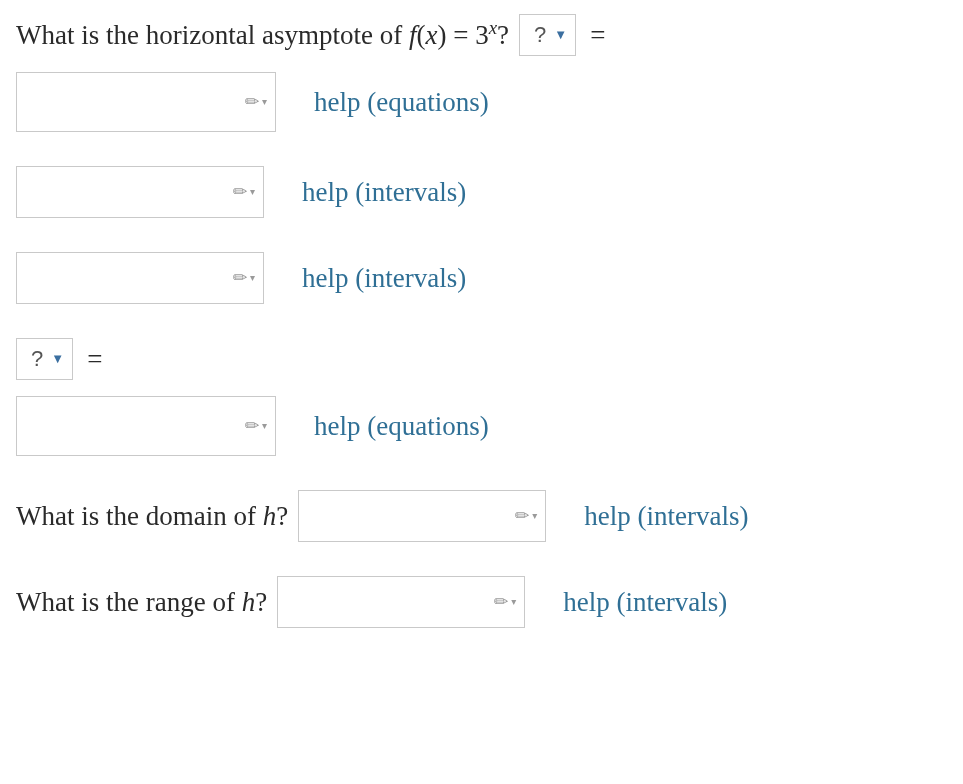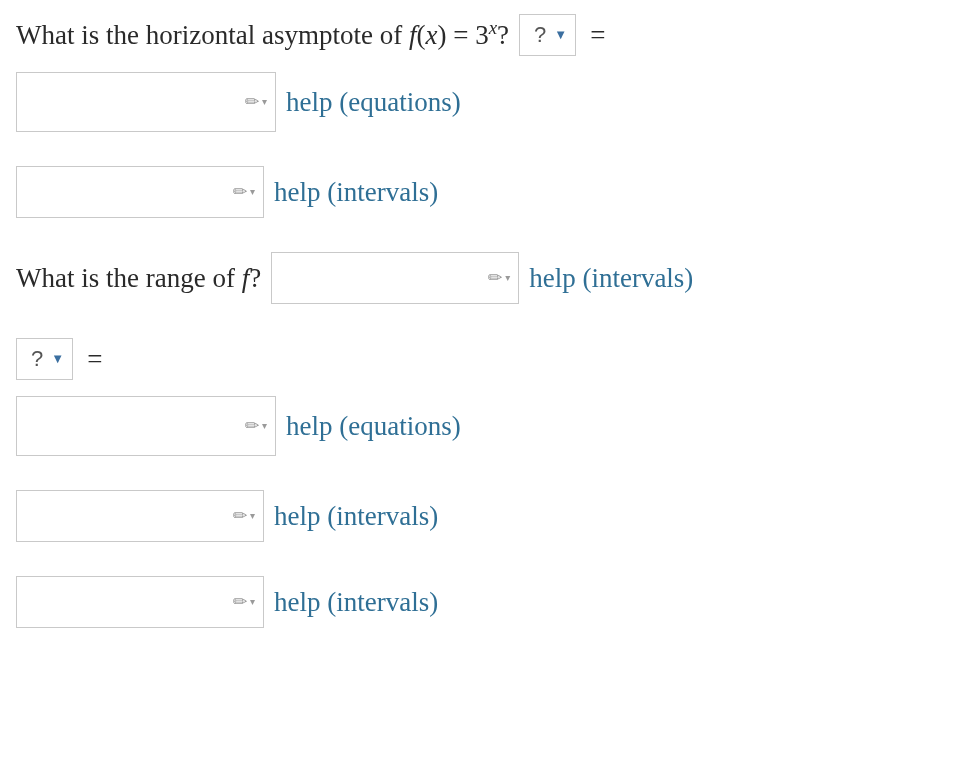--- a/index.html
+++ b/index.html
@@ -55,20 +55,21 @@
     align-items: center;
     gap: 2px;
     font-size: 17px;
     color: #9a9a9a;
   }
   .tool .pencil { transform: rotate(-45deg); }
   .tool .tri { font-size: 10px; line-height: 1; }
   .help-link {
     color: #2f6f95;
     font-size: 27px;
+    margin-left: 28px;
   }
   sup {
     font-size: 0.7em;
     vertical-align: super;
     line-height: 0;
   }
 </style>
 </head>
 <body>
 
@@ -97,23 +98,20 @@
   <span class="answer-box small">
     <span class="tool">
       <span class="pencil">✎</span>
         <span class="tri">▾</span>
     </span>
   </span>
   <span class="help-link">help (intervals)</span>
 </div>
 
 <div class="row">
-  <span class="prompt">
-    <span>What is the range of </span><span class="math-i">f</span><span>?</span>
-  </span>
   <span class="answer-box small">
     <span class="tool">
       <span class="pencil">✎</span>
         <span class="tri">▾</span>
     </span>
   </span>
   <span class="help-link">help (intervals)</span>
 </div>
 
 <div class="row">
@@ -128,30 +126,36 @@
   <span class="answer-box wide">
     <span class="tool">
       <span class="pencil">✎</span>
         <span class="tri">▾</span>
     </span>
   </span>
   <span class="help-link">help (equations)</span>
 </div>
 
 <div class="row">
+  <span class="prompt">
+    <span>What is the domain of </span><span class="math-i">h</span><span>?</span>
+  </span>
   <span class="answer-box small">
     <span class="tool">
       <span class="pencil">✎</span>
         <span class="tri">▾</span>
     </span>
   </span>
   <span class="help-link">help (intervals)</span>
 </div>
 
 <div class="row" style="margin-bottom:0">
+  <span class="prompt">
+    <span>What is the range of </span><span class="math-i">h</span><span>?</span>
+  </span>
   <span class="answer-box small">
     <span class="tool">
       <span class="pencil">✎</span>
         <span class="tri">▾</span>
     </span>
   </span>
   <span class="help-link">help (intervals)</span>
 </div>
 
 </body></html>

